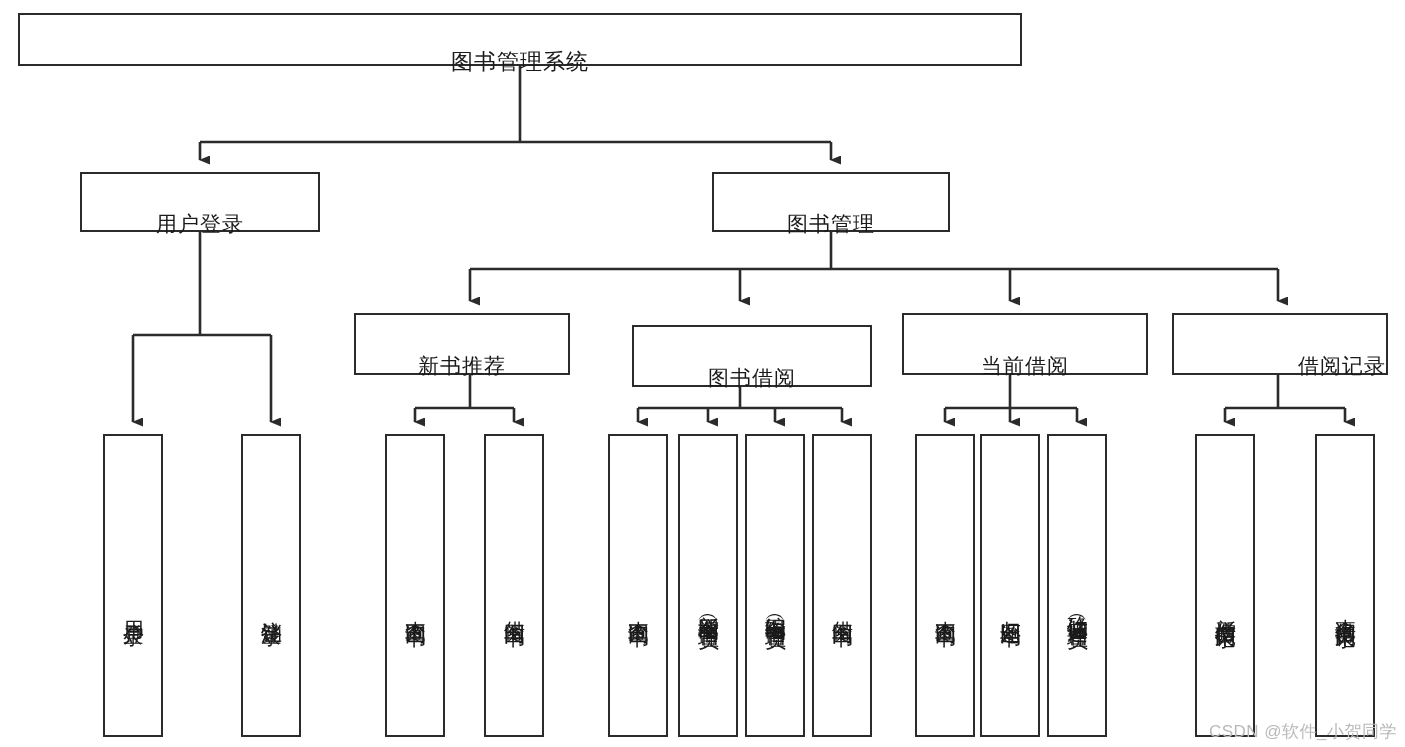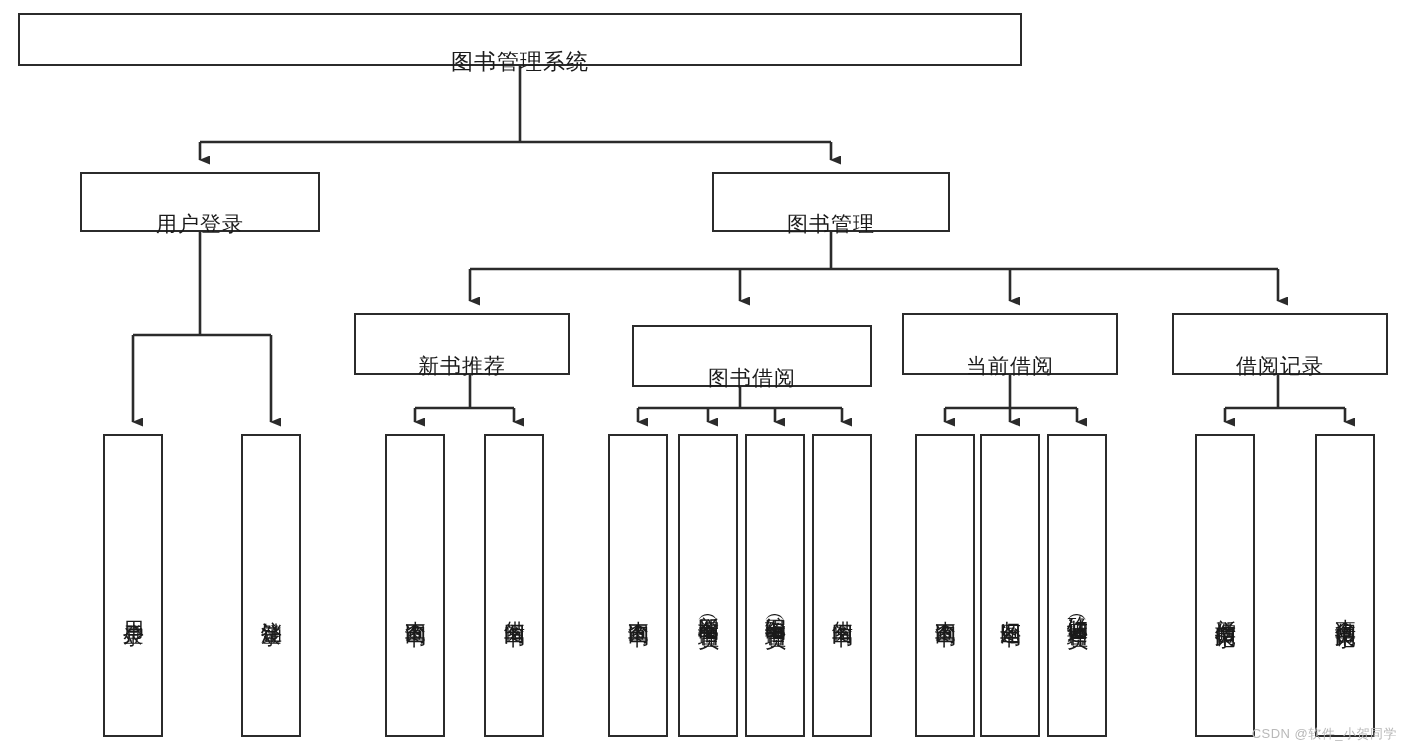--- a/index.html
+++ b/index.html
@@ -49,21 +49,21 @@
     font-size:21px;
     line-height:1.28;
     letter-spacing:2px;
     white-space:normal;
     max-height:288px;
   }
   .watermark{
     position:absolute;
     right:8px;
     bottom:4px;
-    font-size:13px;
+    font-size:17px;
     color:#b9b9b9;
     z-index:5;
     white-space:nowrap;
     letter-spacing:0.5px;
   }
 </style>
 </head>
 <body>
 
 <div id="canvas">
@@ -128,24 +128,24 @@
   <div class="node" style="left: 712px; top: 172px; width: 238px; height: 60px;">
     <span class="label">图书管理</span>
   </div>
 
   <div class="node" style="left: 354px; top: 313px; width: 216px; height: 62px;">
     <span class="label">新书推荐</span>
   </div>
   <div class="node" style="left: 632px; top: 325px; width: 240px; height: 62px;">
     <span class="label">图书借阅</span>
   </div>
-  <div class="node" style="left: 902px; top: 313px; width: 216px; height: 62px;">
+  <div class="node" style="left: 902px; top: 313px; width: 246px; height: 62px;">
     <span class="label">当前借阅</span>
   </div>
-  <div class="node" style="left: 1172px; top: 313px; width: 216px; height: 62px;">
+  <div class="node" style="left: 1172px; top: 313px; width: 216px; height: 62px; justify-content: flex-end;">
     <span class="label">借阅记录</span>
   </div>
 
   <div class="node leaf" style="left: 103px; top: 434px; width: 60px; height: 303px;">
     <span class="label">用户登录</span>
   </div>
   <div class="node leaf" style="left: 241px; top: 434px; width: 60px; height: 303px;">
     <span class="label">注销登录</span>
   </div>
   <div class="node leaf" style="left: 385px; top: 434px; width: 60px; height: 303px;">

